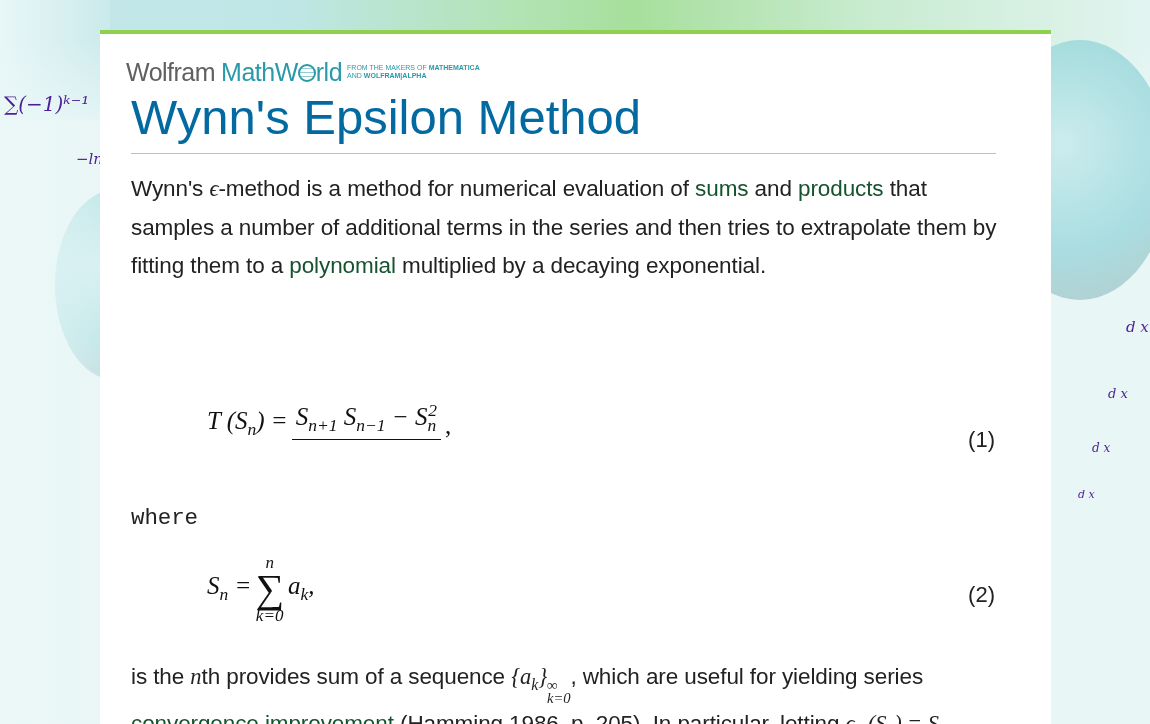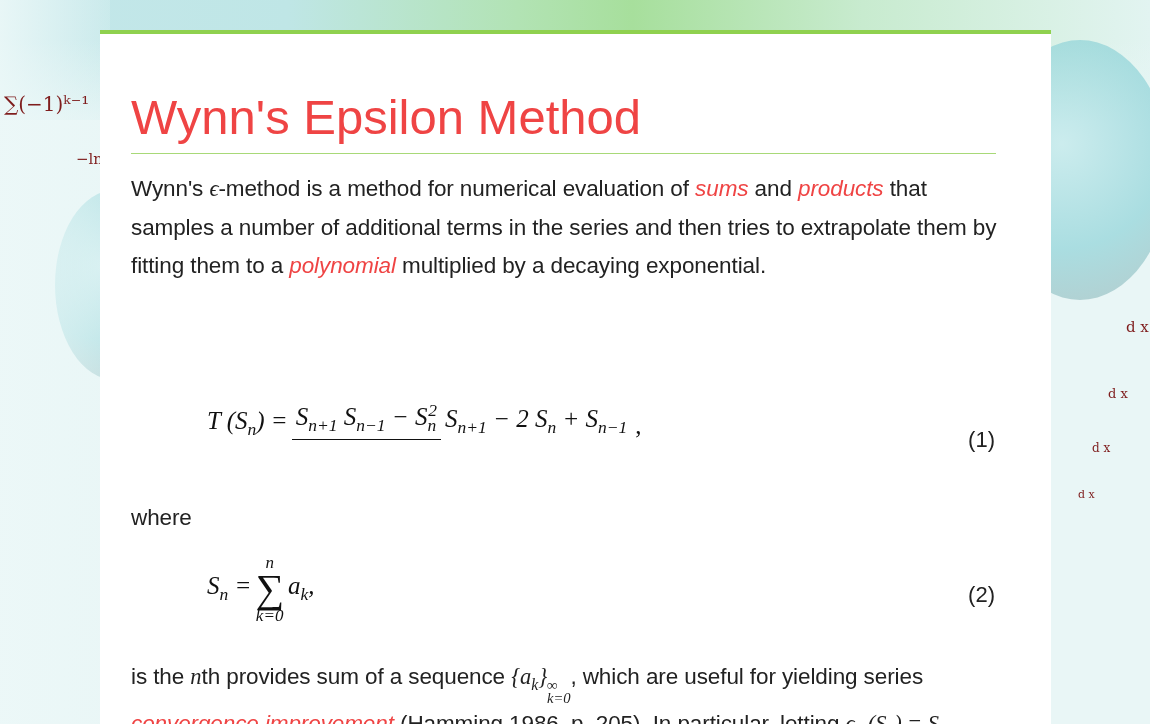--- a/index.html
+++ b/index.html
@@ -14,21 +14,21 @@
     }
     .bg-top-fade {
       position: absolute; left: 0; top: 40px; width: 1150px; height: 100px;
       background: linear-gradient(180deg, rgba(233,246,246,0) 0%, rgba(233,246,246,1) 100%);
     }
     .bg-left-fade {
       position: absolute; left: 0; top: 0; width: 110px; height: 724px;
       background: linear-gradient(90deg, rgba(236,248,248,0.9), rgba(236,248,248,0.2));
     }
     .deco-math {
-      position: absolute; color: #7f1d1d; font-family: "DejaVu Serif", serif; 
+      position: absolute; color: #4c1d95; font-family: "DejaVu Serif", serif; font-style: italic;
       white-space: nowrap;
     }
     .deco-shape {
       position: absolute; border-radius: 50%;
       background: radial-gradient(circle at 40% 40%, #bfe8ea 0%, #8fd3d8 55%, #9fb8b9 100%);
       opacity: 0.75;
     }
     .page {
       position: absolute; left: 100px; top: 30px; width: 951px; height: 720px;
       background: #ffffff;
@@ -42,39 +42,39 @@
     .logo-mathworld { font-size: 25px; color: #2a9aa8; letter-spacing: -0.5px; margin-left: 6px; }
     .logo-globe {
       display: inline-block; width: 18px; height: 18px; border-radius: 50%;
       border: 2.5px solid #2a9aa8; box-sizing: border-box; position: relative; top: 1px;
       background: repeating-linear-gradient(0deg, transparent 0 3px, rgba(42,154,168,0.5) 3px 4px);
     }
     .logo-tag { margin-left: 5px; font-size: 7px; line-height: 8px; color: #2a9aa8; }
     .logo-tag b { font-weight: bold; }
     .title {
       position: absolute; left: 31px; top: 55px; margin: 0;
-      font-size: 49px; font-weight: normal; color: #ef4444; letter-spacing: 0px;
+      font-size: 49px; font-weight: normal; color: #0369a1; letter-spacing: 0px;
     }
     .title-rule {
       position: absolute; left: 31px; top: 119px; width: 865px; height: 1px; background: #a8d978;
     }
     .body-text {
       position: absolute; left: 31px; width: 870px;
       font-size: 22.5px; color: #222222; line-height: 38.5px; letter-spacing: -0.1px;
     }
-    .link { color: #ef4444; text-decoration: none; font-style: italic; }
+    .link { color: #14532d; text-decoration: none; }
     .math { font-family: "Liberation Serif", serif; font-style: italic; }
     .mathr { font-family: "Liberation Serif", serif; }
     .sub { font-size: 70%; vertical-align: -0.35em; }
     .sup { font-size: 70%; vertical-align: 0.5em; }
     .eq {
       position: absolute; left: 107px; font-family: "Liberation Serif", serif; font-size: 25px; color: #111;
       display: flex; align-items: center;
     }
-    .frac { display: inline-flex; flex-direction: row; align-items: center; margin: 0 4px; }
+    .frac { display: inline-flex; flex-direction: column; align-items: center; margin: 0 4px; }
     .frac .num { padding: 0 4px 3px; border-bottom: 1.3px solid #111; }
     .frac .den { padding: 3px 4px 0; }
     .eqnum {
       position: absolute; right: 56px; font-size: 22px; color: #222;
     }
     .sumop { display: inline-flex; flex-direction: column; align-items: center; line-height: 1; margin: 0 4px; }
     .sumop .lim { font-size: 17px; font-style: italic; }
     .sumop .sig { font-size: 40px; line-height: 36px; }
   </style>
 </head>
@@ -93,40 +93,47 @@
 <div class="deco-math" style="left:76px; top:150px; font-size:15px;">
   <span>−ln</span>
 </div>
 <div class="deco-math" style="left:1126px; top:318px; font-size:15px;"><span>d x</span></div>
 <div class="deco-math" style="left:1108px; top:386px; font-size:13px;"><span>d x</span></div>
 <div class="deco-math" style="left:1092px; top:441px; font-size:12px;"><span>d x</span></div>
 <div class="deco-math" style="left:1078px; top:488px; font-size:11px;"><span>d x</span></div>
 
 <div class="page">
 
+  <div class="logo">
+    <span class="logo-wolfram">Wolfram</span>
+    <span class="logo-mathworld"><span>MathW</span><span class="logo-globe"></span><span>rld</span></span>
+    <span class="logo-tag">
+      <span>FROM THE MAKERS OF </span><b>MATHEMATICA</b><br>
+      <span>AND </span><b>WOLFRAM|ALPHA</b>
+    </span>
+  </div>
 
   <h1 class="title">Wynn's Epsilon Method</h1>
   <div class="title-rule"></div>
 
   <div class="body-text" style="top:136px;">
     <span>Wynn's </span><span class="math">ϵ</span><span>-method is a method for numerical evaluation of </span><a class="link" href="#">sums</a><span> and </span><a class="link" href="#">products</a><span> that samples a number of additional terms in the series and then tries to extrapolate them by fitting them to a </span><a class="link" href="#">polynomial</a><span> multiplied by a decaying exponential.</span>
   </div>
 
 
   <div class="eq" style="top:366px;align-items:flex-end;">
     <span class="math"><span>T (S</span><span class="sub">n</span><span class="mathr">) =</span></span>
     <span class="frac">
       <span class="num math">S<span class="sub">n+1</span> S<span class="sub">n−1</span> − S<span class="sub" style="position:relative;">n</span><span class="sup" style="margin-left:-8px;">2</span></span>
-      <span class="den math">S<span class="sub">n+1</span> − 2 S<span class="sub">n</span> + S<span class="sub">n−1</span></span>
     </span>
     <span class="mathr">,</span>
   </div>
   <div class="eqnum" style="top:393px;">(1)</div>
 
-  <div class="body-text" style="top:465px;">
+  <div class="body-text" style="top:465px;font-family:Liberation Mono, monospace;">
     <span>where</span>
   </div>
 
   <div class="eq" style="top:520px;">
     <span class="math">S<span class="sub">n</span> <span class="mathr">=</span></span>
     <span class="sumop mathr">
       <span class="lim">n</span>
       <span class="sig">∑</span>
       <span class="lim">k=0</span>
     </span>

